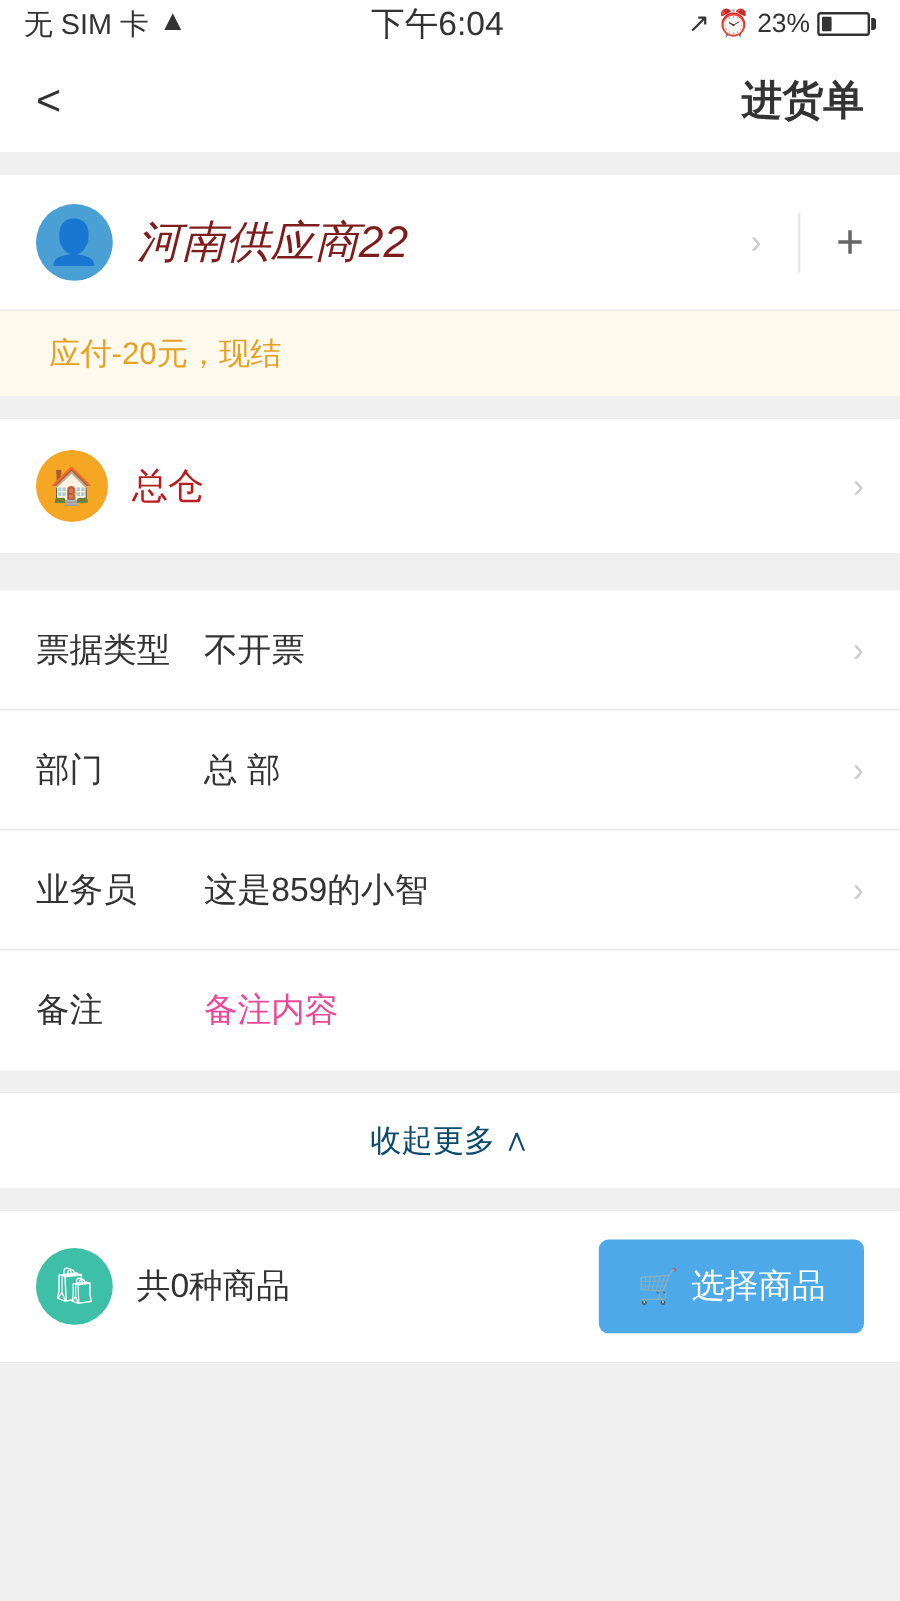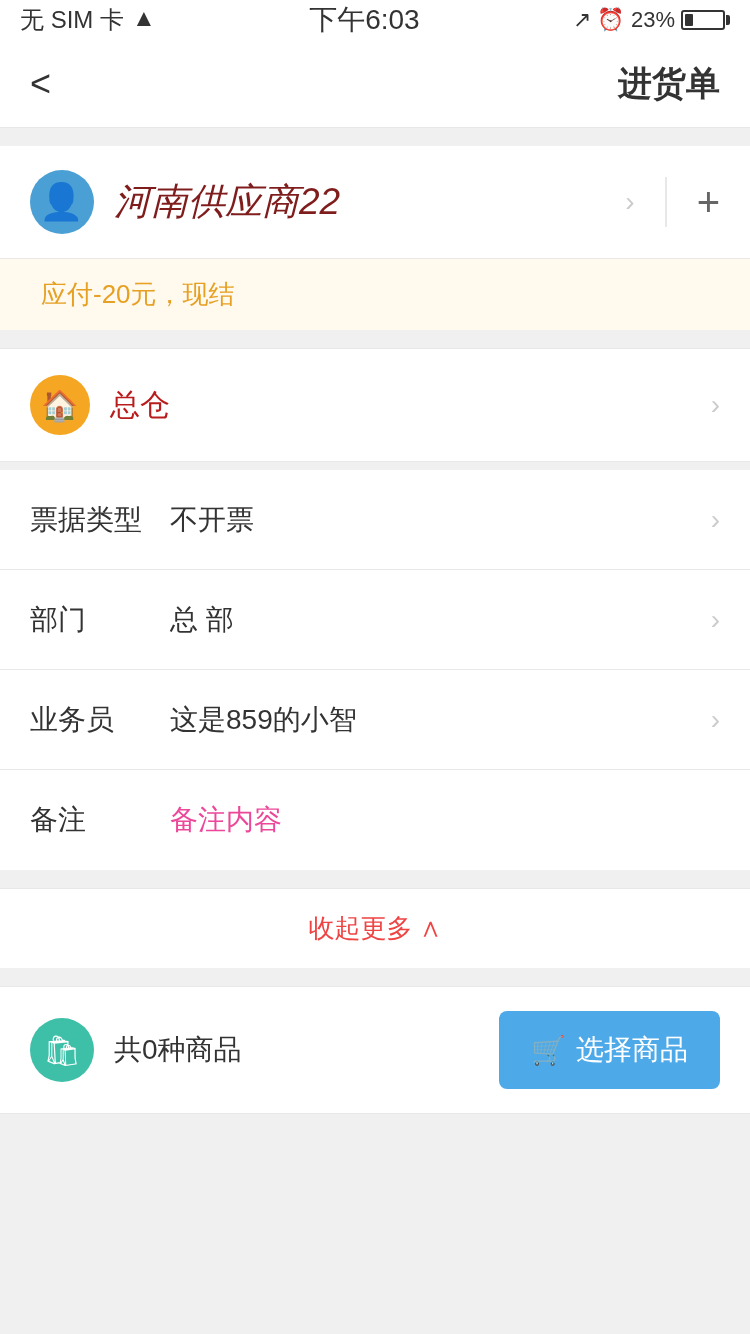--- a/index.html
+++ b/index.html
@@ -147,21 +147,21 @@
       color: #b91c1c;
     }
     .arrow-right {
       color: #ccc;
       font-size: 28px;
     }
 
     
     .form-section {
       background: #fff;
-      margin-top: 8px;
+      margin-top: 30px;
     }
     .form-row {
       display: flex;
       align-items: center;
       padding: 0 30px;
       height: 100px;
       border-bottom: 1px solid #e8e8e8;
     }
     .form-row:last-child {
       border-bottom: none;
@@ -185,21 +185,21 @@
     
     .collapse-bar {
       background: #fff;
       height: 80px;
       display: flex;
       align-items: center;
       justify-content: center;
       border-top: 1px solid #e8e8e8;
       margin-top: 18px;
       font-size: 26px;
-      color: #ef4444;
+      color: #0c4a6e;
       cursor: pointer;
     }
 
     
     .bottom-bar {
       background: #fff;
       margin-top: 18px;
       display: flex;
       align-items: center;
       padding: 24px 30px;
@@ -265,21 +265,21 @@
     }
   </style>
 </head>
 <body>
 
 <div class="status-bar">
   <div class="status-left">
     <span>无 SIM 卡</span>
     <span>▲</span>
   </div>
-  <div class="status-center">下午6:03</div>
+  <div class="status-center">下午6:04</div>
   <div class="status-right">
     <span>↗</span>
     <span>⏰</span>
     <span>23%</span>
     <div class="battery">
       <div class="battery-body">
         <div class="battery-fill"></div>
       </div>
       <div class="battery-tip"></div>
     </div>

